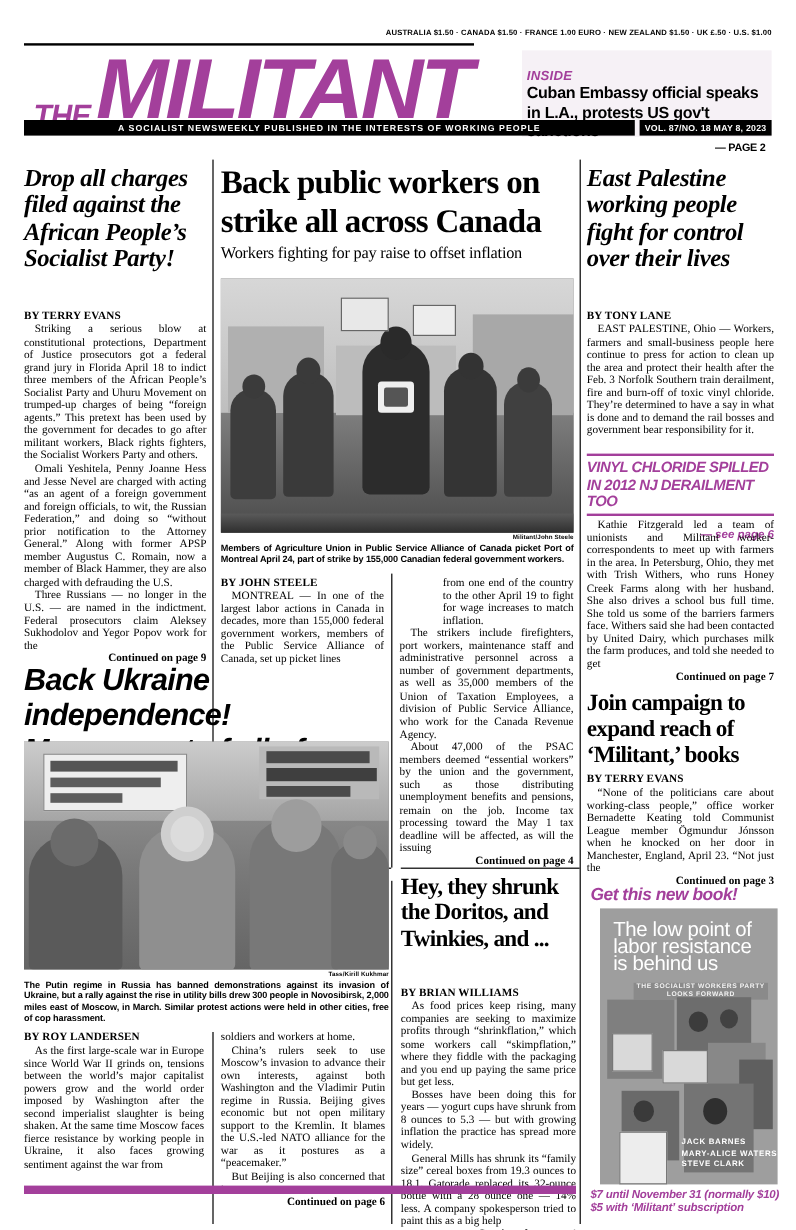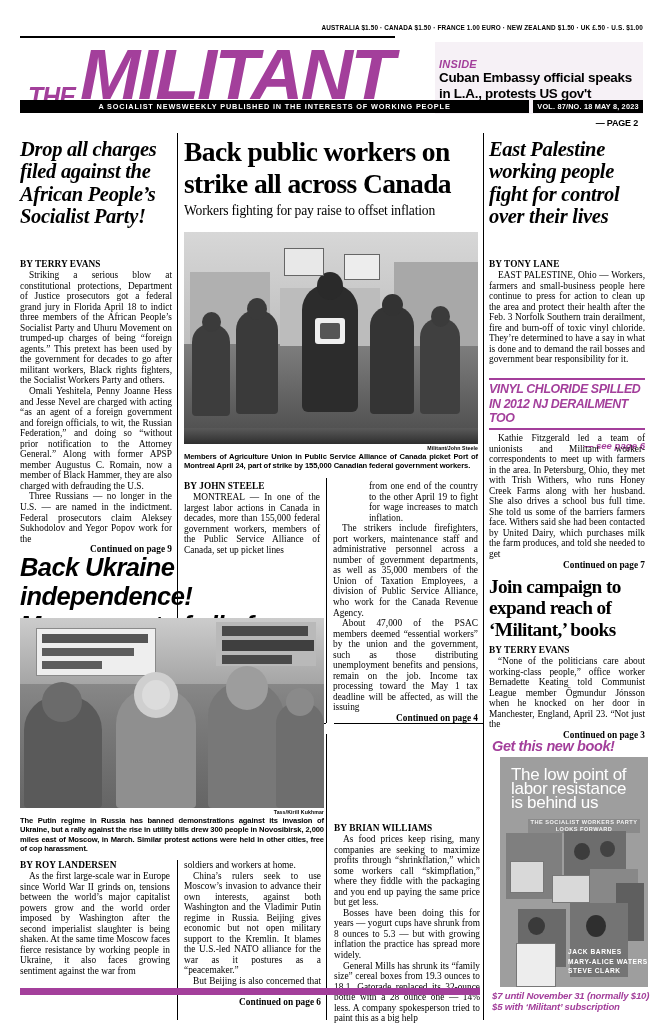--- a/index.html
+++ b/index.html
@@ -302,20 +302,23 @@
 
   <div style="position:absolute;left:184px;top:860px;width:137px;">
     <div class="body">
       <p style="text-indent:0;">soldiers and workers at home.</p>
       <p>China’s rulers seek to use Moscow’s invasion to advance their own interests, against both Washington and the Vladimir Putin regime in Russia. Beijing gives economic but not open military support to the Kremlin. It blames the U.S.-led NATO alliance for the war as it postures as a “peacemaker.”</p>
       <p>But Beijing is also concerned that its</p>
     </div>
     <div class="cont">Continued on page  6</div>
   </div>
 
+  <div style="position:absolute;left:334px;top:729px;width:146px;">
+    <div class="hl-roman" style="font-size:19.3px;line-height:21.4px;">Hey, they shrunk the Doritos, and Twinkies, and ...</div>
+  </div>
   <div style="position:absolute;left:334px;top:823px;width:146px;">
     <div class="byline">BY BRIAN WILLIAMS</div>
     <div class="body">
       <p>As food prices keep rising, many companies are seeking to maximize profits through “shrinkflation,” which some workers call “skimpflation,” where they fiddle with the packaging and you end up paying the same price but get less.</p>
       <p>Bosses have been doing this for years — yogurt cups have shrunk from 8 ounces to 5.3 — but with growing inflation the practice has spread more widely.</p>
       <p>General Mills has shrunk its “family size” cereal boxes from 19.3 ounces to 18.1. Gatorade replaced its 32-ounce bottle with a 28 ounce one — 14% less. A company spokesperson tried to paint this as a big help</p>
     </div>
     <div class="cont">Continued on page 4</div>
   </div>
 

